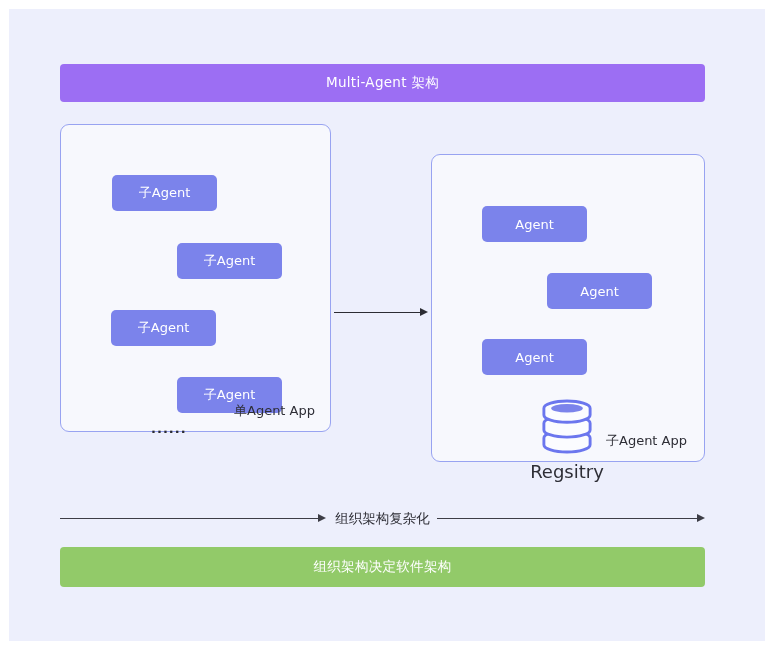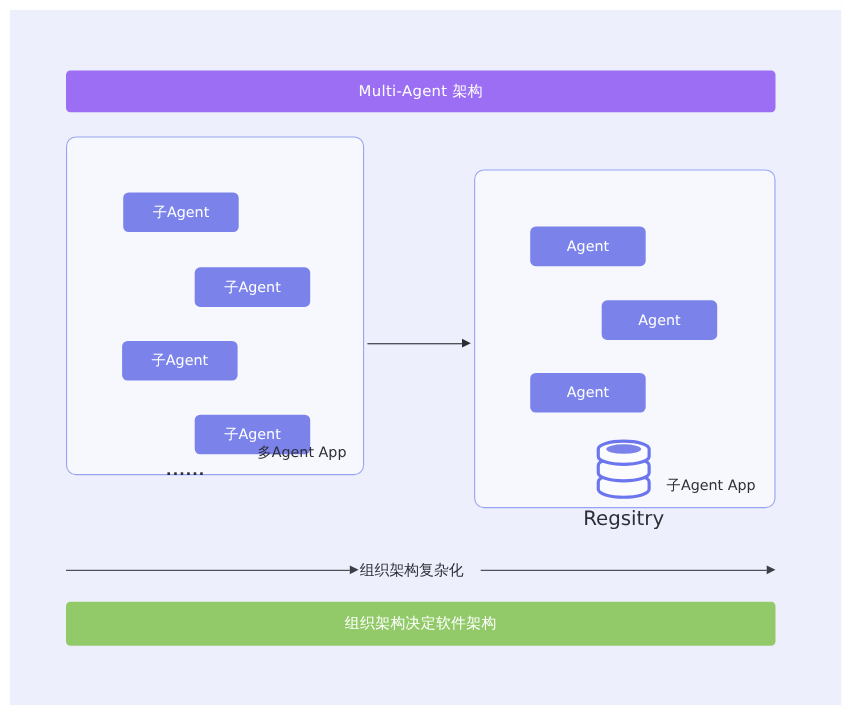--- a/index.html
+++ b/index.html
@@ -33,21 +33,21 @@
   .connector .head{position:absolute;right:0;top:0;width:0;height:0;
                    border-left:8px solid #2c2c33;border-top:4.5px solid transparent;border-bottom:4.5px solid transparent;}
 
   
   .axis-seg{position:absolute;top:514px;height:9px;}
   .axis-seg .shaft{position:absolute;left:0;top:3.5px;right:8px;height:1.5px;background:#3d3d46;}
   .axis-seg .head{position:absolute;right:0;top:0;width:0;height:0;
                   border-left:8px solid #3d3d46;border-top:4.5px solid transparent;border-bottom:4.5px solid transparent;}
   .axis-seg.l{left:60px;width:266px;}
   .axis-seg.r{left:437px;width:268px;}
-  .axis-label{position:absolute;left:327px;top:510px;width:111px;
+  .axis-label{position:absolute;left:327px;top:510px;width:111px;text-align:center;
               color:#2e2e36;font-size:13.5px;}
 
   .db-icon{display:block;}
 </style>
 </head>
 <body>
 
 <div class="stage">
   <div class="canvas">
 
@@ -62,21 +62,21 @@
       <div class="agent-box" style="left:116px;top:118px;">
         <span>子Agent</span>
       </div>
       <div class="agent-box" style="left:50px;top:185px;">
         <span>子Agent</span>
       </div>
       <div class="agent-box" style="left:116px;top:252px;">
         <span>子Agent</span>
       </div>
       <div class="ellipsis">......</div>
-      <div class="panel-footer">多Agent App</div>
+      <div class="panel-footer">单Agent App</div>
     </div>
 
     <div class="connector" style="left:325px;top:299px;">
       <div class="shaft"></div>
       <div class="head"></div>
     </div>
 
     <div class="panel right" style="left:422px;top:115px;margin-top:30px;">
       <div class="agent-box" style="left:50px;top:51px;">
         <span>Agent</span>

